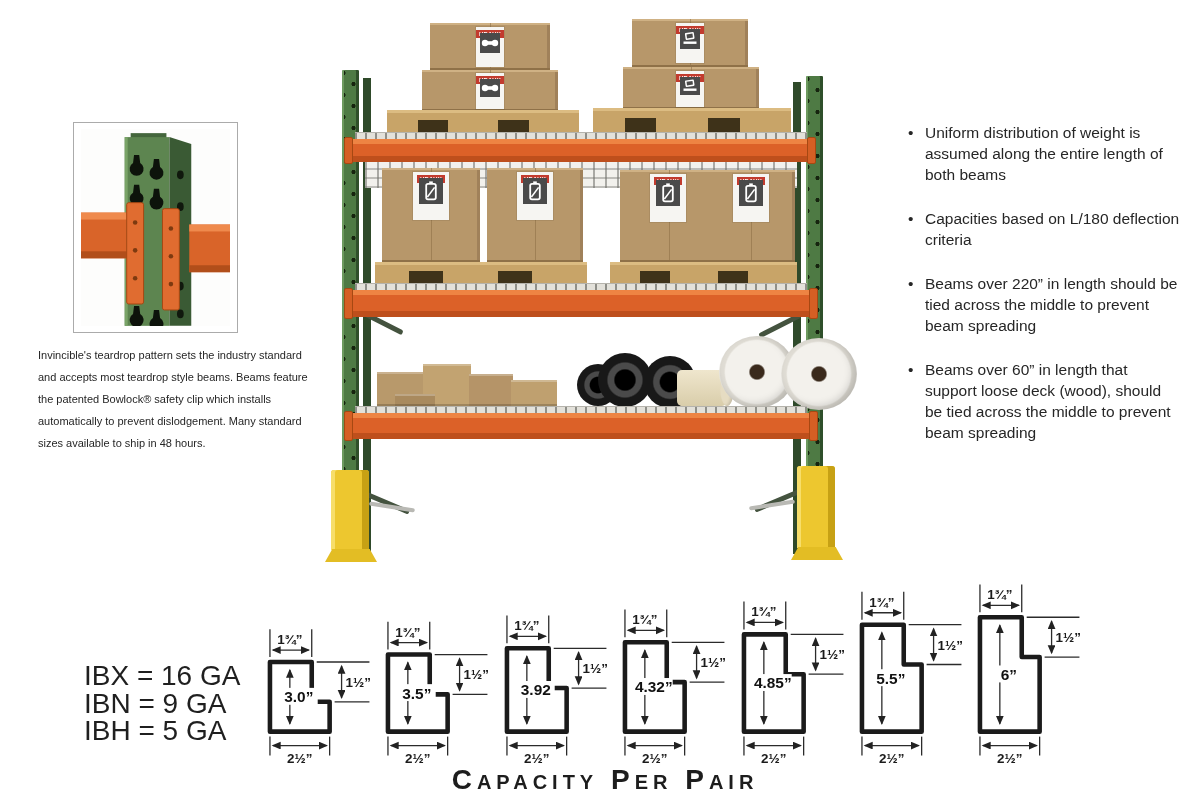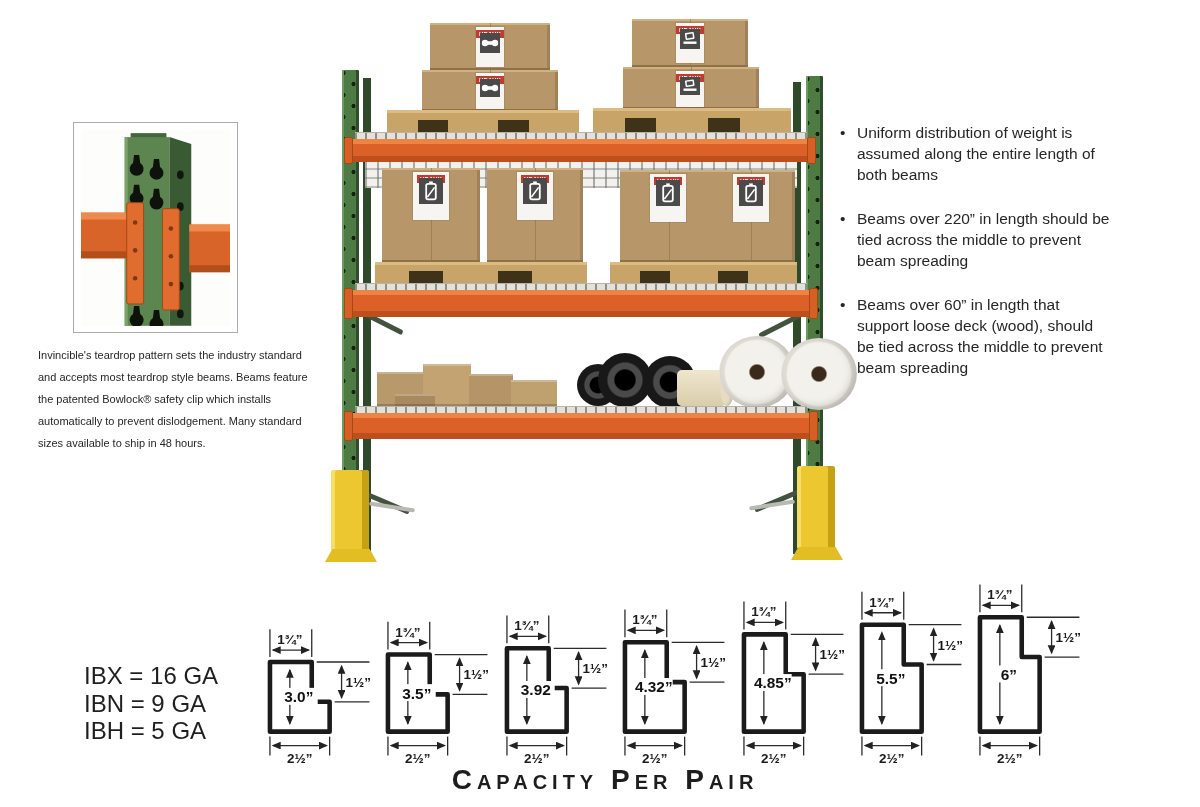--- a/index.html
+++ b/index.html
@@ -7,26 +7,26 @@
        font-family:"Liberation Sans",sans-serif;color:#2b2b2b;}
   .abs{position:absolute;}
 
   
   #inset{left:73px;top:122px;width:163px;height:209px;border:1px solid #ababab;background:#fff;
          display:flex;align-items:center;justify-content:center;}
   
   #intro{left:38px;top:344px;width:276px;font-size:11px;line-height:22px;color:#262626;}
 
   
-  #notes{left:840px;top:122px;width:272px;list-style:none;margin:0;padding:0;}
+  #notes{left:908px;top:122px;width:272px;list-style:none;margin:0;padding:0;}
   #notes li{position:relative;padding-left:17px;margin-bottom:23px;font-size:15.5px;line-height:21px;color:#262626;}
   #notes li::before{content:"•";position:absolute;left:0;top:0;color:#262626;}
 
   
-  #gauge{left:84px;top:662px;font-size:24px;line-height:27.5px;color:#1f1f1f;}
+  #gauge{left:84px;top:662px;font-size:28px;line-height:27.5px;color:#1f1f1f;}
 
   
   #title{left:325px;top:764px;width:560px;text-align:center;font-size:28px;font-weight:bold;
          letter-spacing:5px;font-variant:small-caps;color:#1d1d1d;}
 
   
   #profiles{left:260px;top:560px;width:830px;display:flex;}
   #profiles svg{display:block;flex:0 0 118.4px;overflow:visible;}
   .dim{font:bold 13.5px "Liberation Sans",sans-serif;fill:#1b1b1b;}
   .dimBig{font:bold 15.5px "Liberation Sans",sans-serif;fill:#111;}
@@ -279,20 +279,21 @@
   </div>
 
   <div class="guard" style="left:6px;top:462px;height:80px;"></div>
   <div class="guardbase" style="left:0;top:541px;width:52px;"></div>
   <div class="guard" style="left:472px;top:458px;height:82px;"></div>
   <div class="guardbase" style="left:466px;top:539px;width:52px;"></div>
 </div>
 
 <ul class="abs" id="notes">
   <li>Uniform distribution of weight is assumed along the entire length of both beams</li>
+  <li>Capacities based on L/180 deflection criteria</li>
   <li>Beams over 220” in length should be tied across the middle to prevent beam spreading</li>
   <li>Beams over 60” in length that support loose deck (wood), should be tied across the middle to prevent beam spreading</li>
 </ul>
 
 <div class="abs" id="gauge">
   <div>IBX = 16 GA</div>
   <div>IBN = 9 GA</div>
   <div>IBH = 5 GA</div>
 </div>
 

